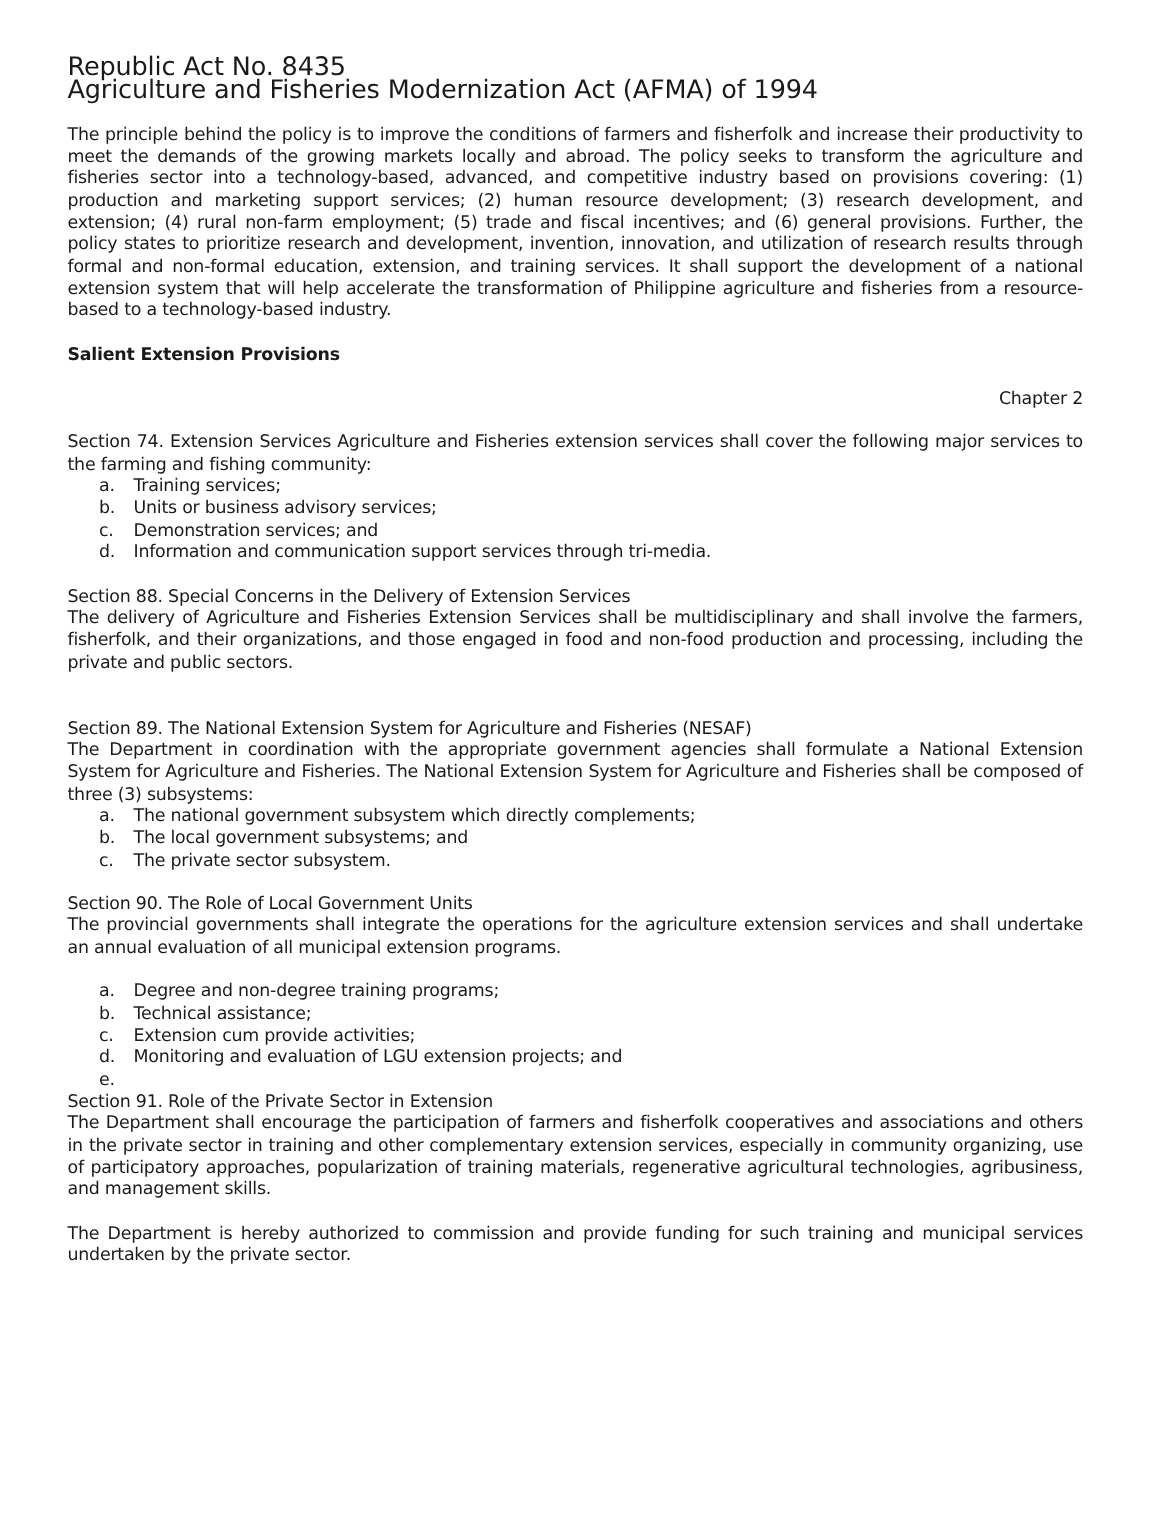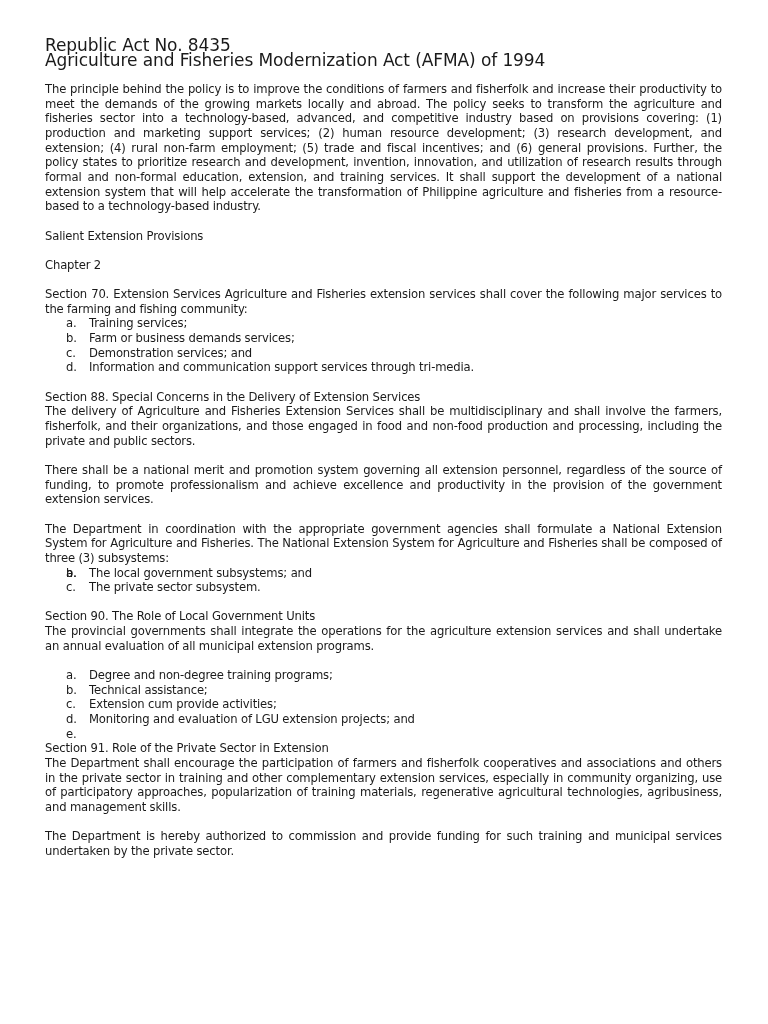--- a/index.html
+++ b/index.html
@@ -9,22 +9,22 @@
     color: #1a1a1a;
   }
   .page {
     position: absolute; left: 45px; top: 38px; width: 677px;
     font-size: 11.6px; line-height: 14.65px;
     letter-spacing: -0.15px;
   }
   .hdr { font-weight: normal; font-size: 17px; letter-spacing: -0.1px; }
   p { margin: 0; text-align: justify; }
   .gap { height: 14.65px; }
-  .center { text-align: left; }
-  .bold { font-weight: normal; }
+  .center { text-align: right; }
+  .bold { font-weight: bold; }
   ol { margin: 0; padding: 0; list-style: none; }
   ol li { position: relative; padding-left: 44px; text-align: left; }
   ol li .mk { position: absolute; left: 21px; }
 </style>
 </head>
 <body>
 
 <div class="page">
 
   <div class="hdr">Republic Act No. 8435</div>
@@ -33,38 +33,38 @@
 
   <p>The principle behind the policy is to improve the conditions of farmers and fisherfolk and increase their productivity to meet the demands of the growing markets locally and abroad. The policy seeks to transform the agriculture and fisheries sector into a technology-based, advanced, and competitive industry based on provisions covering: (1) production and marketing support services; (2) human resource development; (3) research development, and extension; (4) rural non-farm employment; (5) trade and fiscal incentives; and (6) general provisions. Further, the policy states to prioritize research and development, invention, innovation, and utilization of research results through formal and non-formal education, extension, and training services. It shall support the development of a national extension system that will help accelerate the transformation of Philippine agriculture and fisheries from a resource-based to a technology-based industry.</p>
   <div class="gap"></div>
 
   <div class="bold">Salient Extension Provisions</div>
   <div class="gap"></div>
 
   <div class="center">Chapter 2</div>
   <div class="gap"></div>
 
-  <p>Section 70. Extension Services Agriculture and Fisheries extension services shall cover the following major services to the farming and fishing community:</p>
+  <p>Section 74. Extension Services Agriculture and Fisheries extension services shall cover the following major services to the farming and fishing community:</p>
   <ol>
     <li><span class="mk">a.</span><span>Training services;</span></li>
-    <li><span class="mk">b.</span><span>Farm or business demands services;</span></li>
+    <li><span class="mk">b.</span><span>Units or business advisory services;</span></li>
     <li><span class="mk">c.</span><span>Demonstration services; and</span></li>
     <li><span class="mk">d.</span><span>Information and communication support services through tri-media.</span></li>
   </ol>
   <div class="gap"></div>
 
   <div>Section 88. Special Concerns in the Delivery of Extension Services</div>
   <p>The delivery of Agriculture and Fisheries Extension Services shall be multidisciplinary and shall involve the farmers, fisherfolk, and their organizations, and those engaged in food and non-food production and processing, including the private and public sectors.</p>
   <div class="gap"></div>
-  <p>There shall be a national merit and promotion system governing all extension personnel, regardless of the source of funding, to promote professionalism and achieve excellence and productivity in the provision of the government extension services.</p>
   <div class="gap"></div>
 
+  <div>Section 89. The National Extension System for Agriculture and Fisheries (NESAF)</div>
   <p>The Department in coordination with the appropriate government agencies shall formulate a National Extension System for Agriculture and Fisheries. The National Extension System for Agriculture and Fisheries shall be composed of three (3) subsystems:</p>
   <ol>
-    <li><span class="mk">a.</span></li>
+    <li><span class="mk">a.</span><span>The national government subsystem which directly complements;</span></li>
     <li><span class="mk">b.</span><span>The local government subsystems; and</span></li>
     <li><span class="mk">c.</span><span>The private sector subsystem.</span></li>
   </ol>
   <div class="gap"></div>
 
   <div>Section 90. The Role of Local Government Units</div>
   <p>The provincial governments shall integrate the operations for the agriculture extension services and shall undertake an annual evaluation of all municipal extension programs.</p>
   <div class="gap"></div>
   <ol>
     <li><span class="mk">a.</span><span>Degree and non-degree training programs;</span></li>

